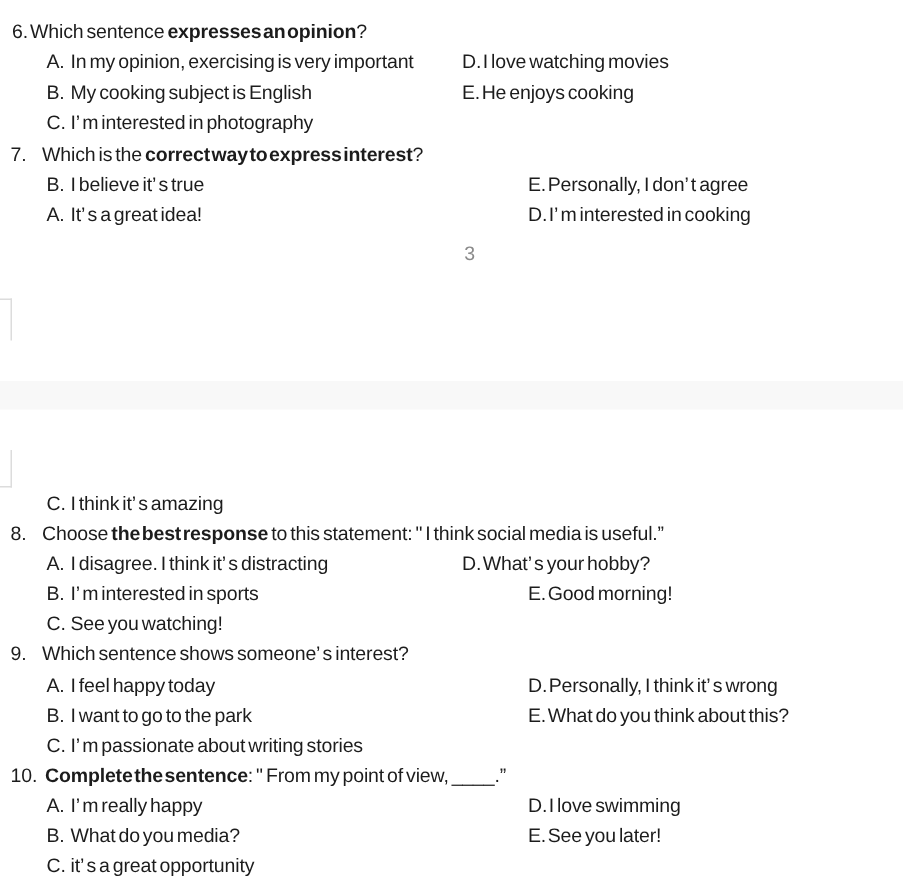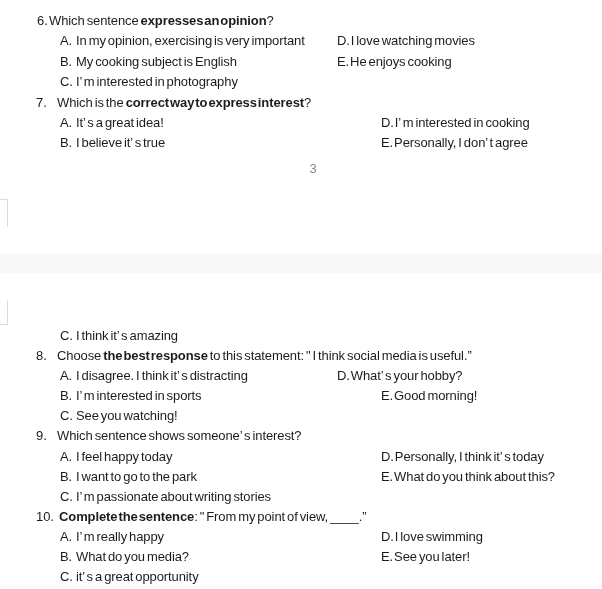--- a/index.html
+++ b/index.html
@@ -1,21 +1,21 @@
 <!DOCTYPE html>
 <html><head>
 <meta charset="utf-8">
 <style>
   * { margin:0; padding:0; box-sizing:border-box; }
   html,body { width:602px; height:589px; background:#ffffff; overflow:hidden;
     font-family:"Liberation Sans", sans-serif; }
   .canvas { position:relative; width:602px; height:589px; background:#ffffff;
     color:#1c1c1c; font-size:13px; word-spacing:-1.5px; letter-spacing:-0.1px; }
 
-  .page { position:absolute; left:0; right:0;padding-left:29px; }
+  .page { position:absolute; left:0; right:0; }
   .page1 { top:11px; }
   .page2 { top:326px; }
 
   .line { position:relative; height:20.4px; line-height:20.4px; white-space:nowrap; }
   .page2 .line { height:20.1px; line-height:20.1px; }
 
   .title { padding-left:7px; }
   .title.tq6 { padding-left:8px; }
   .num { display:inline-block; width:21px; }
   .tq6 .num { width:12px; }
@@ -58,26 +58,26 @@
       <span class="or r308"><span class="rlab">E.</span><span>He enjoys cooking</span></span>
     </div>
     <div class="line opt">
       <span class="olab">C.</span><span>I’ m interested in photography</span>
     </div>
 
     <div class="line title">
       <span class="num">7.</span><span>Which is the </span><span class="tb">correct way to express interest</span><span>?</span>
     </div>
     <div class="line opt">
+      <span class="olab">B.</span><span>I believe it’ s true</span>
+      <span class="or r352"><span class="rlab">E.</span><span>Personally, I don’ t agree</span></span>
+    </div>
+    <div class="line opt">
       <span class="olab">A.</span><span>It’ s a great idea!</span>
       <span class="or r352"><span class="rlab">D.</span><span>I’ m interested in cooking</span></span>
-    </div>
-    <div class="line opt">
-      <span class="olab">B.</span><span>I believe it’ s true</span>
-      <span class="or r352"><span class="rlab">E.</span><span>Personally, I don’ t agree</span></span>
     </div>
   </div>
 
   <div class="pagenum">3</div>
 
   <div class="mark mark1"></div>
   <div class="sepband"></div>
   <div class="mark mark2"></div>
 
   <div class="page page2">
@@ -99,21 +99,21 @@
     </div>
     <div class="line opt">
       <span class="olab">C.</span><span>See you watching!</span>
     </div>
 
     <div class="line title">
       <span class="num">9.</span><span>Which sentence shows someone’ s interest?</span><span class="tb"></span><span></span>
     </div>
     <div class="line opt">
       <span class="olab">A.</span><span>I feel happy today</span>
-      <span class="or r352"><span class="rlab">D.</span><span>Personally, I think it’ s today</span></span>
+      <span class="or r352"><span class="rlab">D.</span><span>Personally, I think it’ s wrong</span></span>
     </div>
     <div class="line opt">
       <span class="olab">B.</span><span>I want to go to the park</span>
       <span class="or r352"><span class="rlab">E.</span><span>What do you think about this?</span></span>
     </div>
     <div class="line opt">
       <span class="olab">C.</span><span>I’ m passionate about writing stories</span>
     </div>
 
     <div class="line title tq10">

